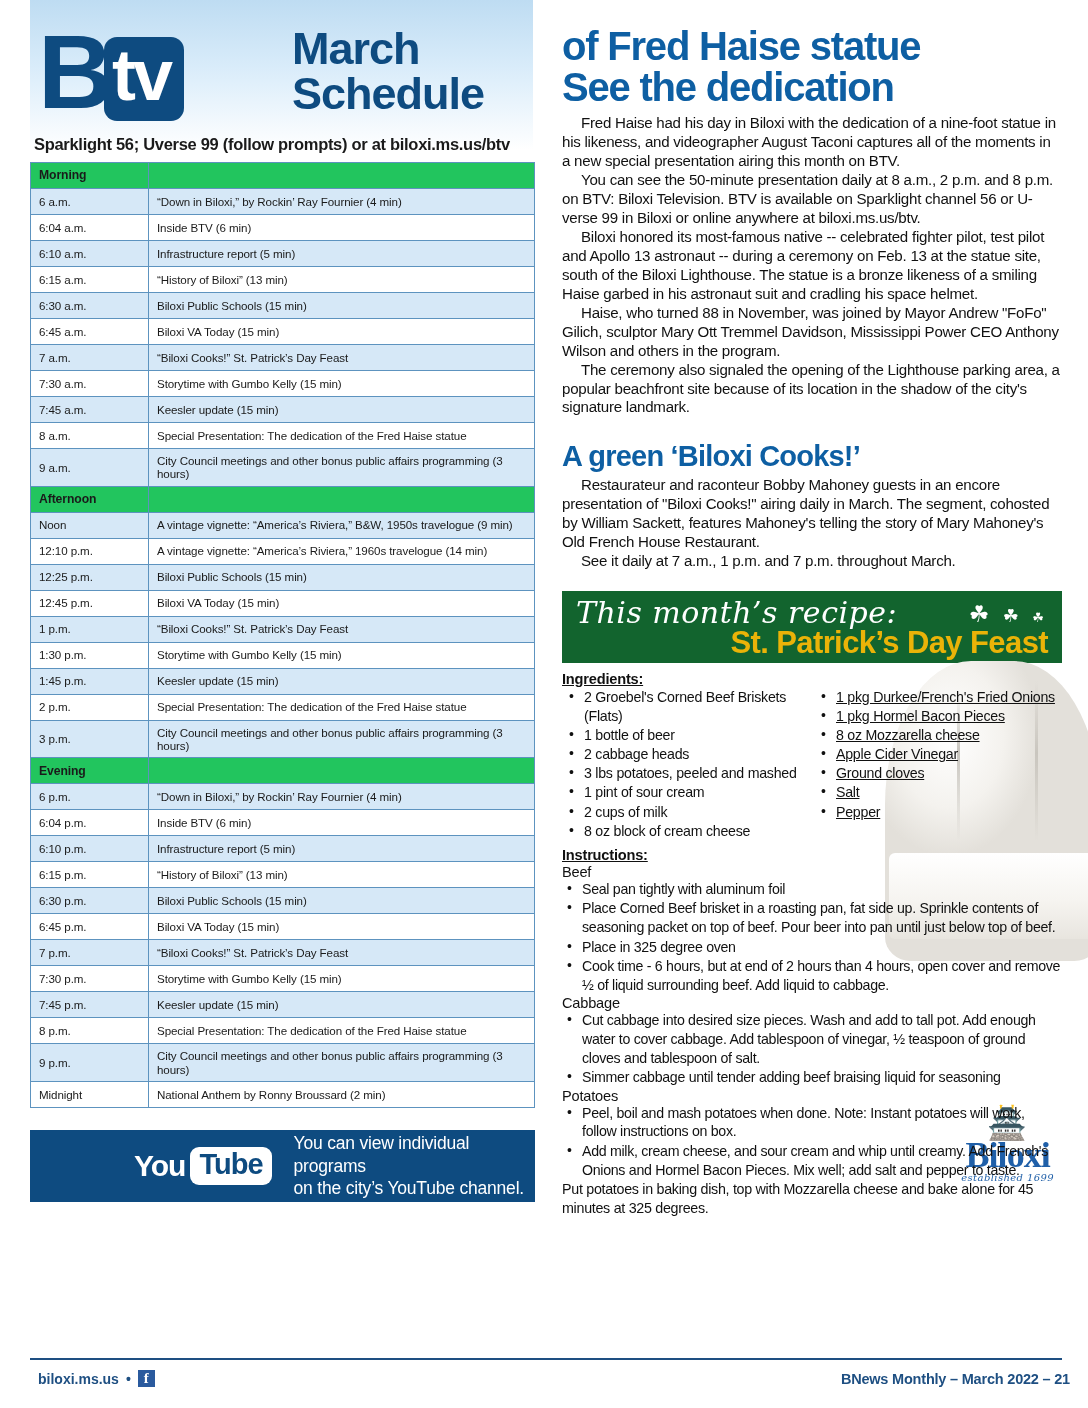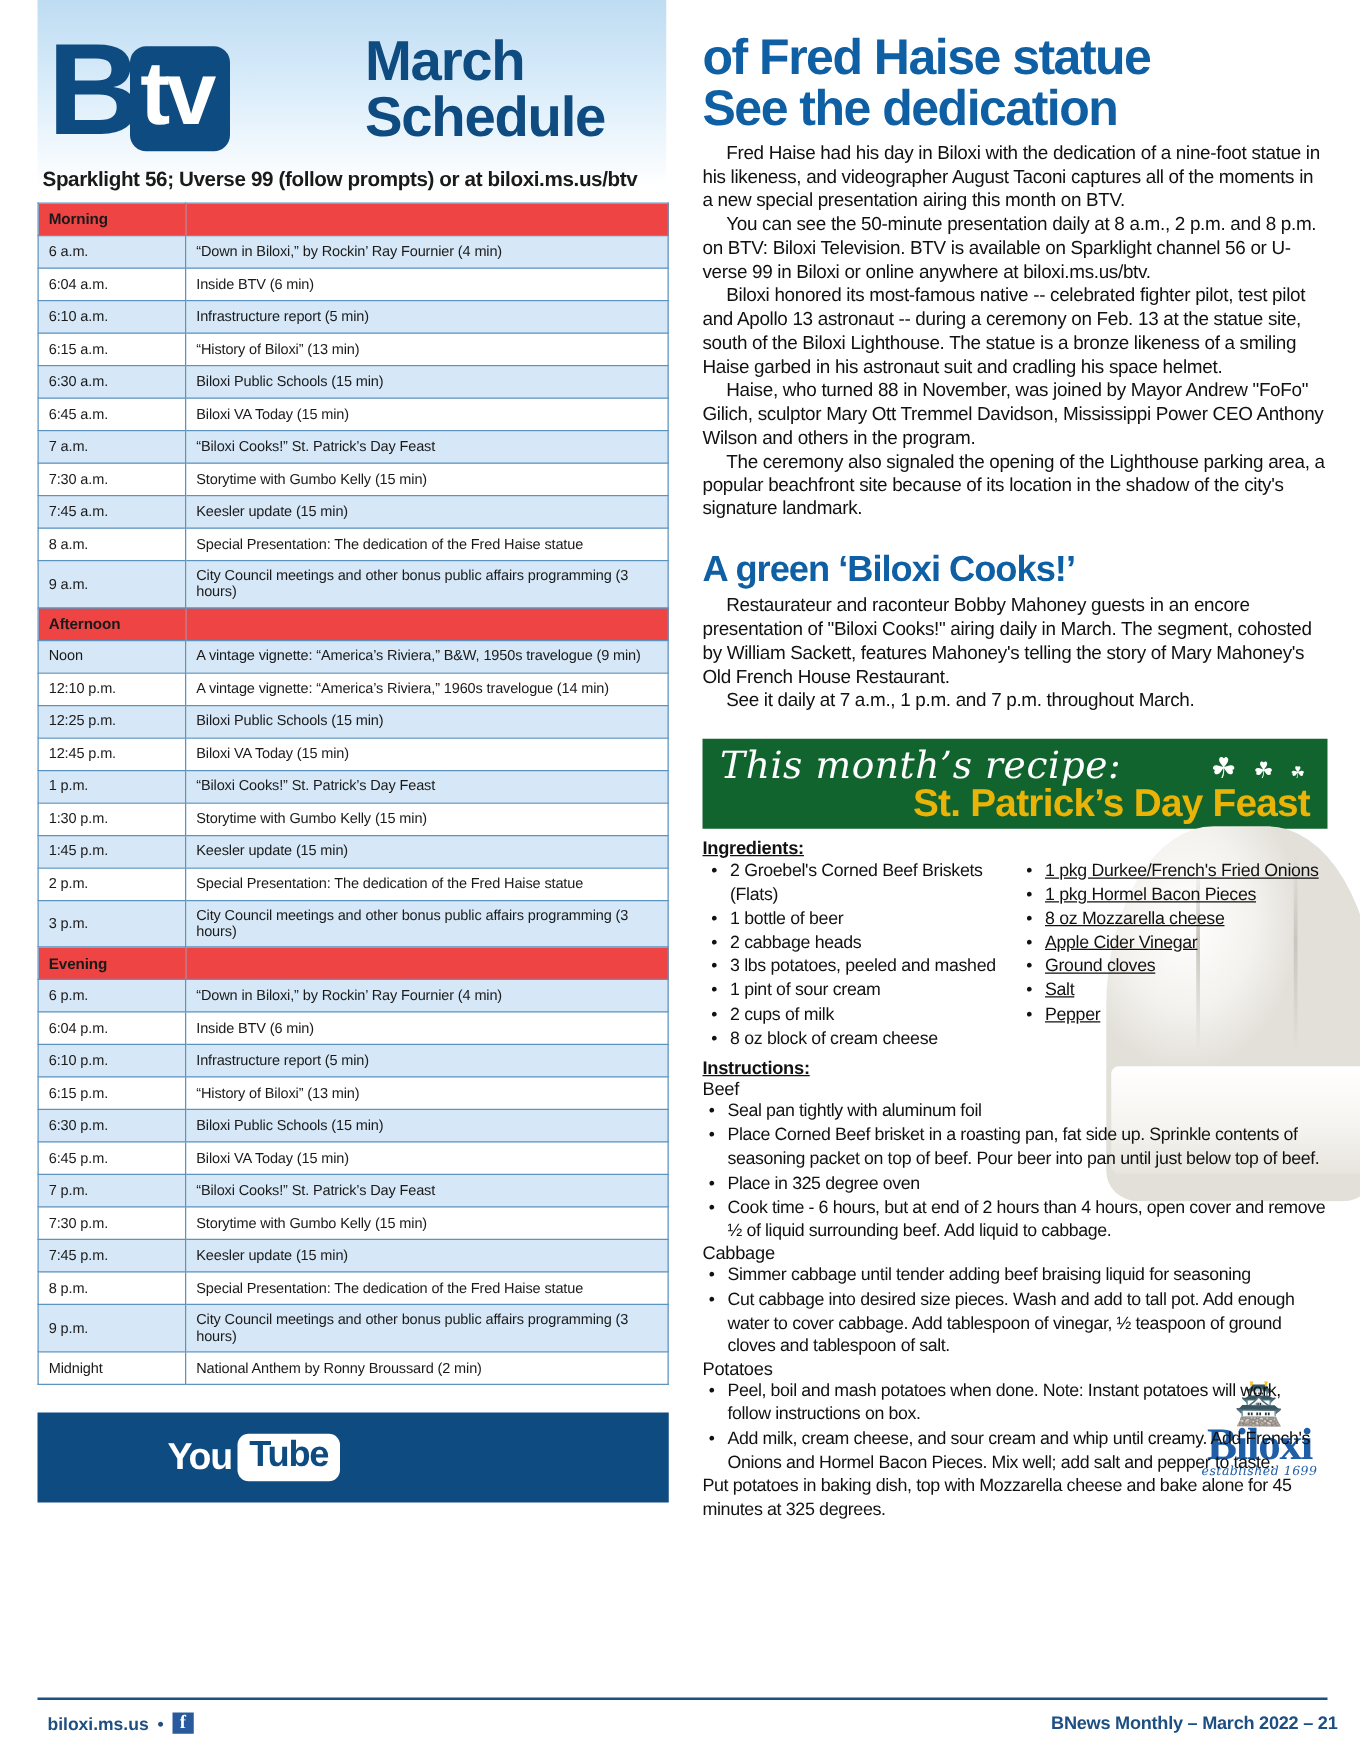--- a/index.html
+++ b/index.html
@@ -57,21 +57,21 @@
   table.sched td{
     border:1px solid #5d93bf;
     padding:5px 6px 5px 8px;
     font-size:11.6px; color:#1a1a1a; line-height:1.15;
     height:15px; vertical-align:middle;
     letter-spacing:-0.1px;
   }
   table.sched td.time{ width:103px; }
   table.sched tr.shade td{ background:#d6e8f7; }
   table.sched tr.plain td{ background:#ffffff; }
-  table.sched tr.sect td{ background:#ef4444; font-weight:bold; font-size:12.2px; }
+  table.sched tr.sect td{ background:#22c55e; font-weight:bold; font-size:12.2px; }
 
   
   .yt-box{
     margin-top:22px; width:505px; height:72px; background:#0e4b80;
     display:flex; align-items:center; box-sizing:border-box; padding-left:68px;
   }
   .yt-logo{ display:flex; align-items:center; }
   .yt-you{
     color:#ffffff; font-weight:bold; font-size:30px; letter-spacing:-1px;
     font-family:"Liberation Sans", sans-serif; margin-right:5px;margin-left:36px;
@@ -370,20 +370,24 @@
             <td class="time">Midnight</td>
             <td>National Anthem by Ronny Broussard (2 min)</td>
           </tr>
         </tbody>
     </table>
 
     <div class="yt-box">
       <div class="yt-logo">
         <div class="yt-you">You</div>
         <div class="yt-tube">Tube</div>
+      </div>
+      <div class="yt-text">
+        <span>You can view individual programs</span>
+        <span>on the city’s YouTube channel.</span>
       </div>
     </div>
   </div>
 
   <div class="right">
 
     <h1 class="hl">
       <span>of Fred Haise statue</span>
       <span>See the dedication</span>
     </h1>
@@ -455,22 +459,22 @@
         <div class="rc-sub">Beef</div>
         <ul class="steps" id="beef-steps">
             <li>Seal pan tightly with aluminum foil</li>
             <li>Place Corned Beef brisket in a roasting pan, fat side up. Sprinkle contents of seasoning packet on top of beef. Pour beer into pan until just below top of beef.</li>
             <li>Place in 325 degree oven</li>
             <li>Cook time - 6 hours, but at end of 2 hours than 4 hours, open cover and remove ½ of liquid surrounding beef. Add liquid to cabbage.</li>
           </ul>
 
         <div class="rc-sub">Cabbage</div>
         <ul class="steps" id="cabbage-steps">
+            <li>Cut cabbage into desired size pieces. Wash and add to tall pot. Add enough water to cover cabbage. Add tablespoon of vinegar, ½ teaspoon of ground cloves and tablespoon of salt.</li>
             <li>Simmer cabbage until tender adding beef braising liquid for seasoning</li>
-            <li>Cut cabbage into desired size pieces. Wash and add to tall pot. Add enough water to cover cabbage. Add tablespoon of vinegar, ½ teaspoon of ground cloves and tablespoon of salt.</li>
           </ul>
 
         <div class="rc-sub">Potatoes</div>
         <ul class="steps" id="potato-steps">
             <li>Peel, boil and mash potatoes when done. Note: Instant potatoes will work, follow instructions on box.</li>
             <li>Add milk, cream cheese, and sour cream and whip until creamy. Add French's Onions and Hormel Bacon Pieces. Mix well; add salt and pepper to taste.</li>
           </ul>
 
         <div class="closing">Put potatoes in baking dish, top with Mozzarella cheese and bake alone for 45 minutes at 325 degrees.</div>
       </div>

